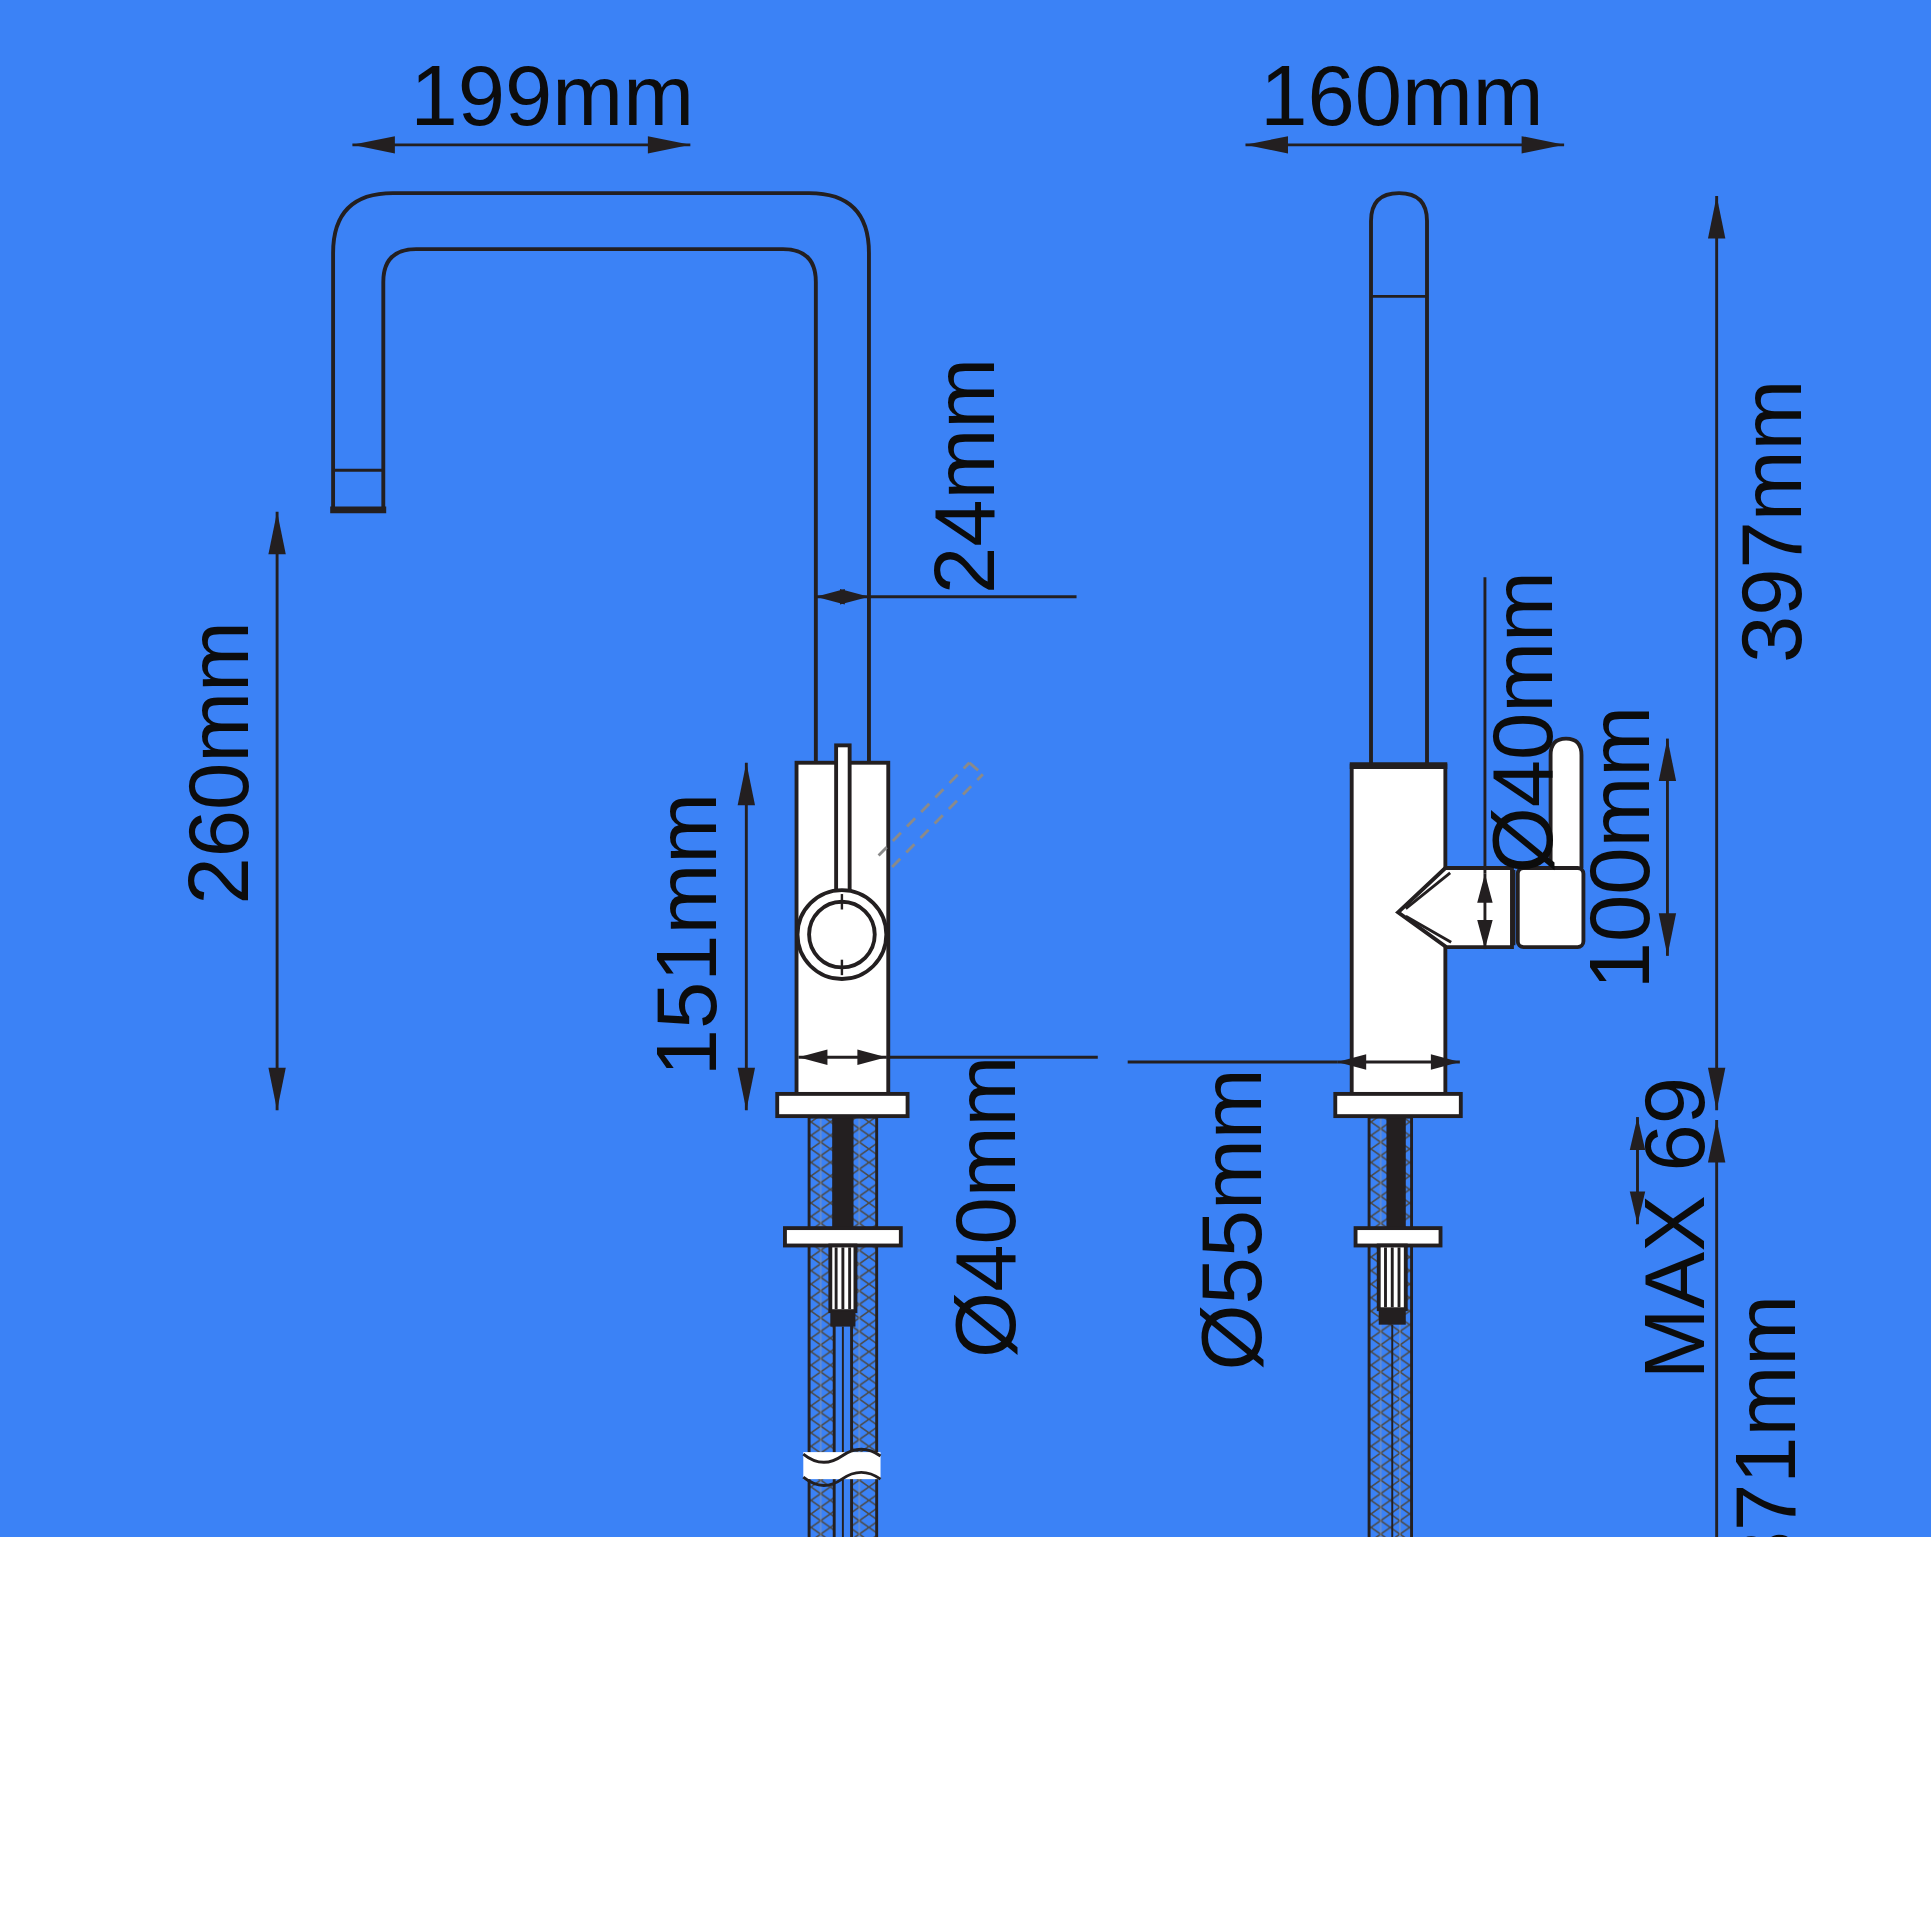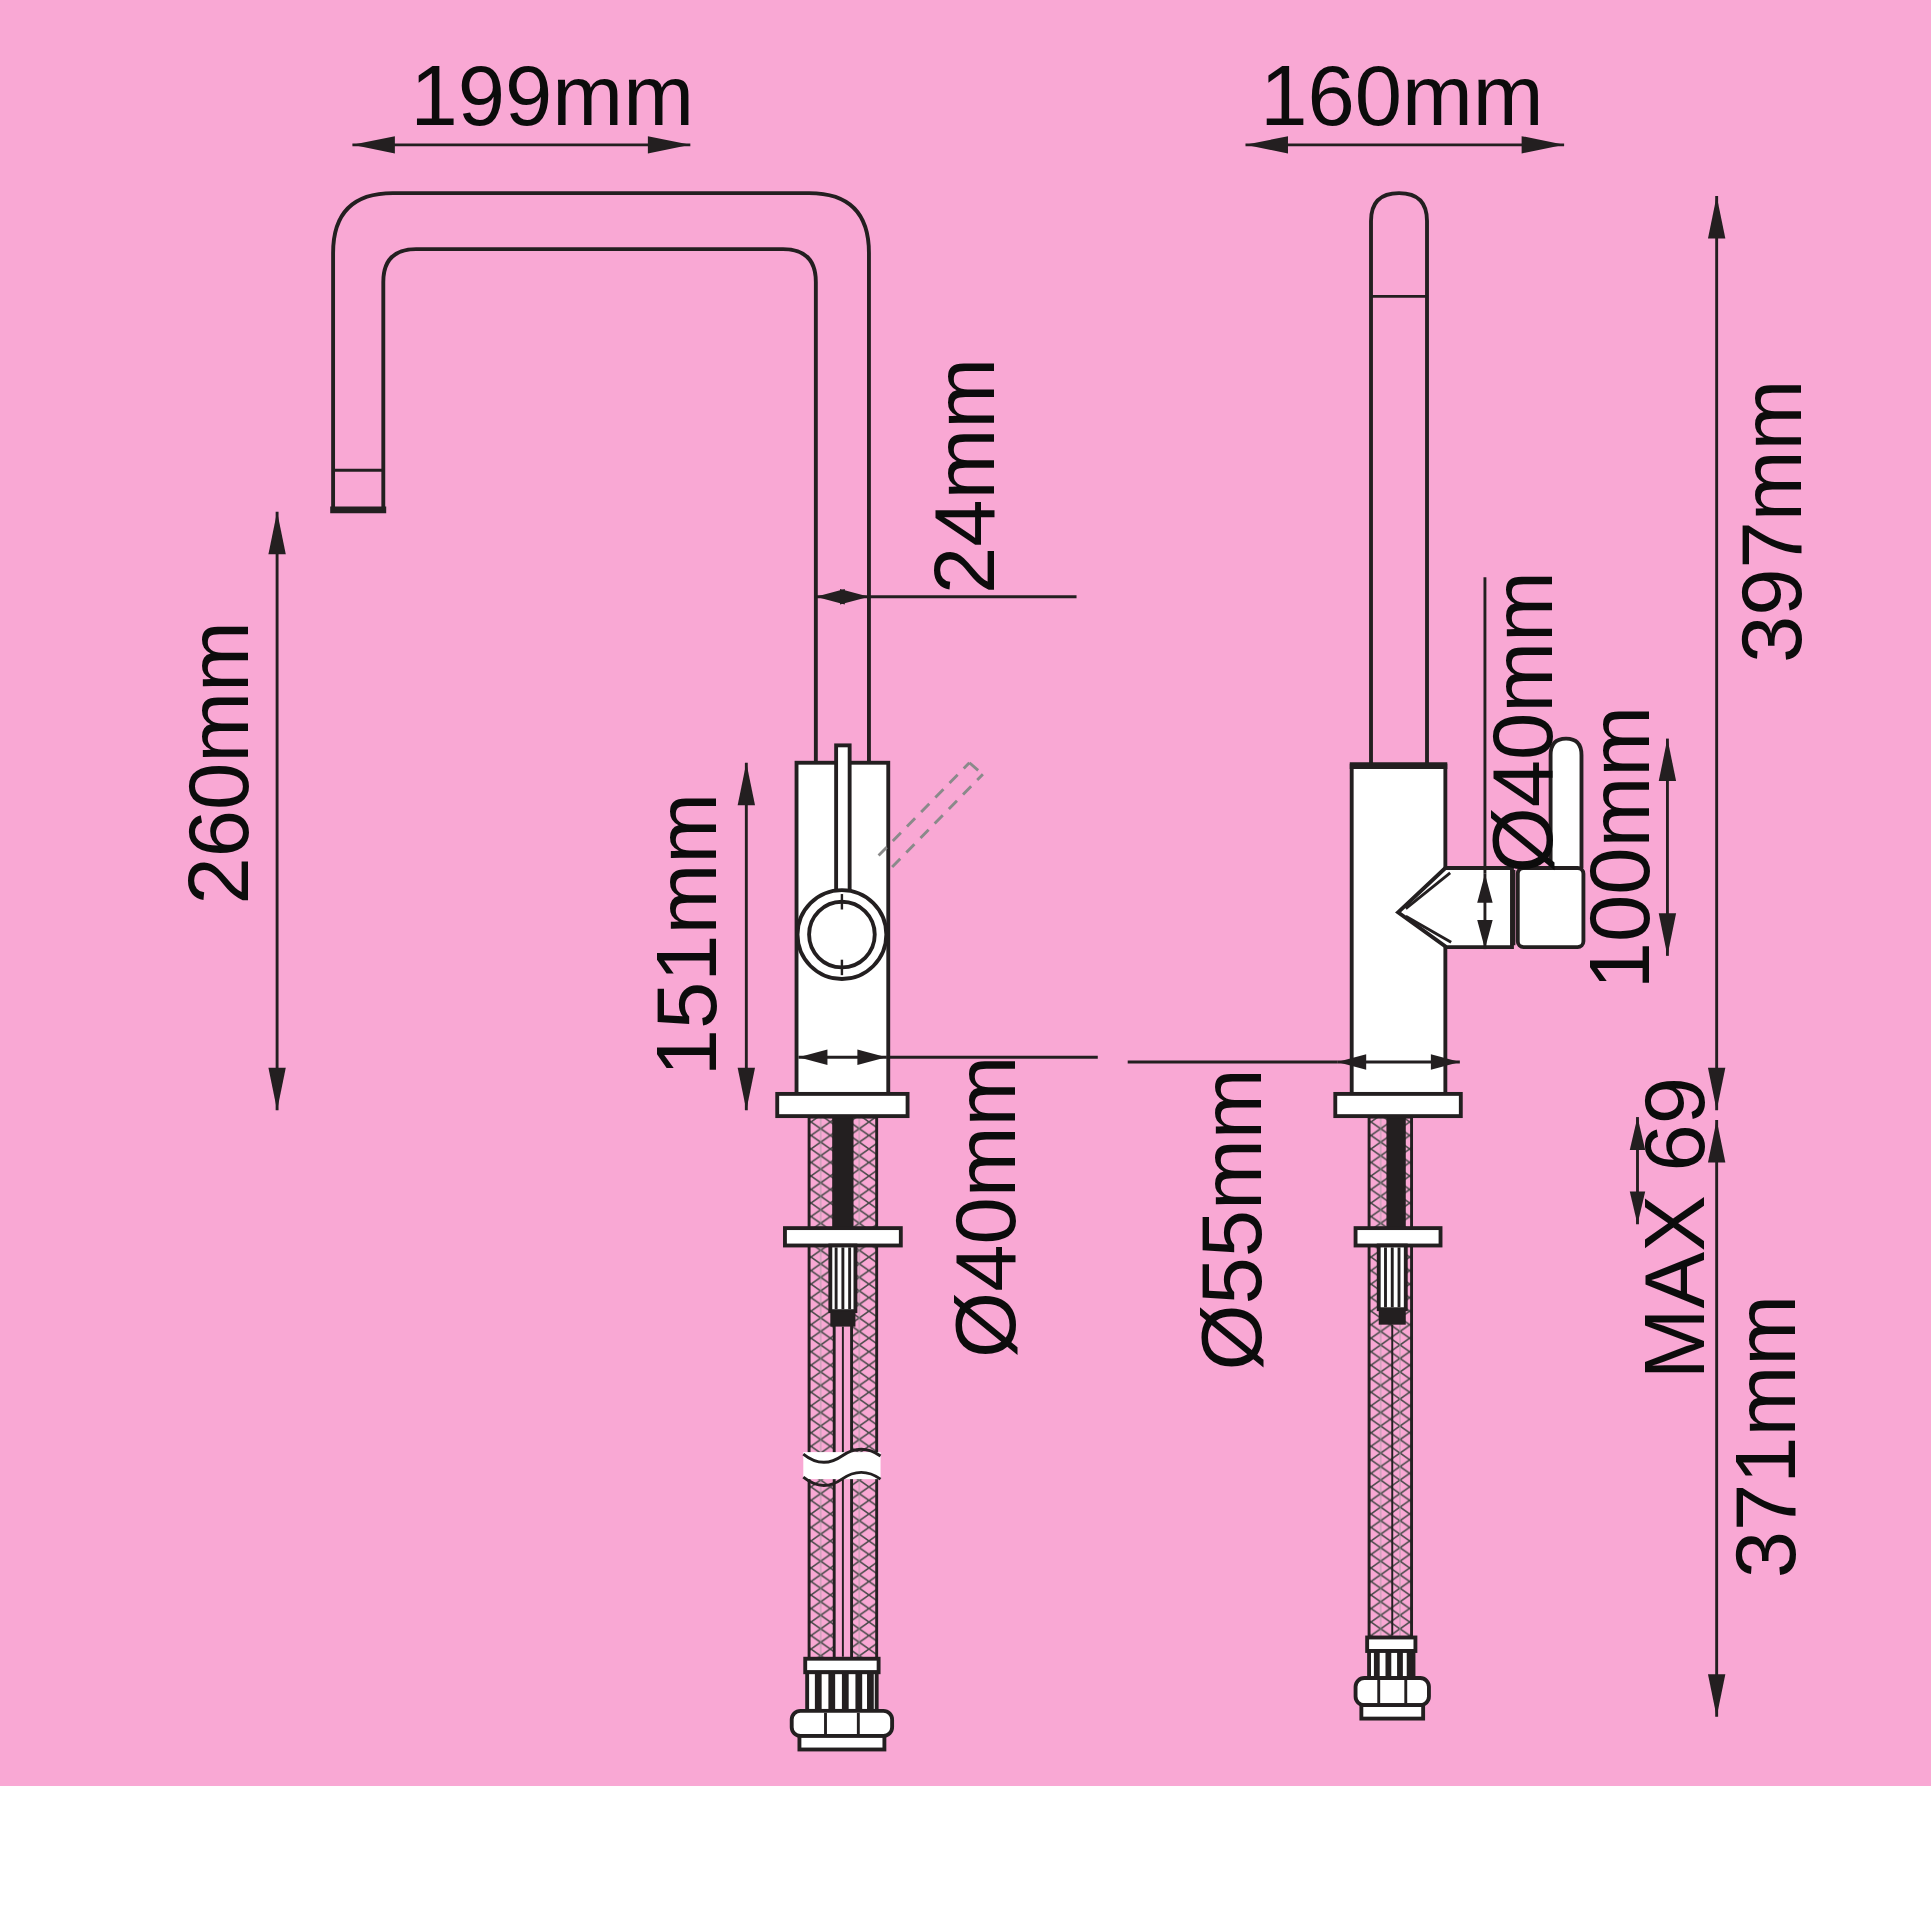--- a/index.html
+++ b/index.html
@@ -1,16 +1,16 @@
 <!DOCTYPE html>
 <html><head>
 <meta charset="utf-8">
 <style>
   html,body{margin:0;padding:0;background:#ffffff;}
-  .canvas{position:relative;width:1931px;height:1786px;background:#f9a8d4;overflow:hidden;
+  .canvas{position:relative;width:1931px;height:1537px;background:#3b82f6;overflow:hidden;
           font-family:"Liberation Sans", sans-serif;}
   svg{position:absolute;left:0;top:0;}
   .outline{fill:#ffffff;stroke:#231f20;stroke-width:4;}
   .outline-nofill{fill:none;stroke:#231f20;stroke-width:4;}
   .thin{fill:none;stroke:#231f20;stroke-width:3;}
   .thick{fill:none;stroke:#231f20;stroke-width:7;}
   .dim{fill:none;stroke:#231f20;stroke-width:3;}
   .ah{fill:#231f20;stroke:none;}
   .blackfill{fill:#231f20;stroke:none;}
   .dashed{fill:none;stroke:#8a8a8a;stroke-width:3;stroke-dasharray:12 9;}

